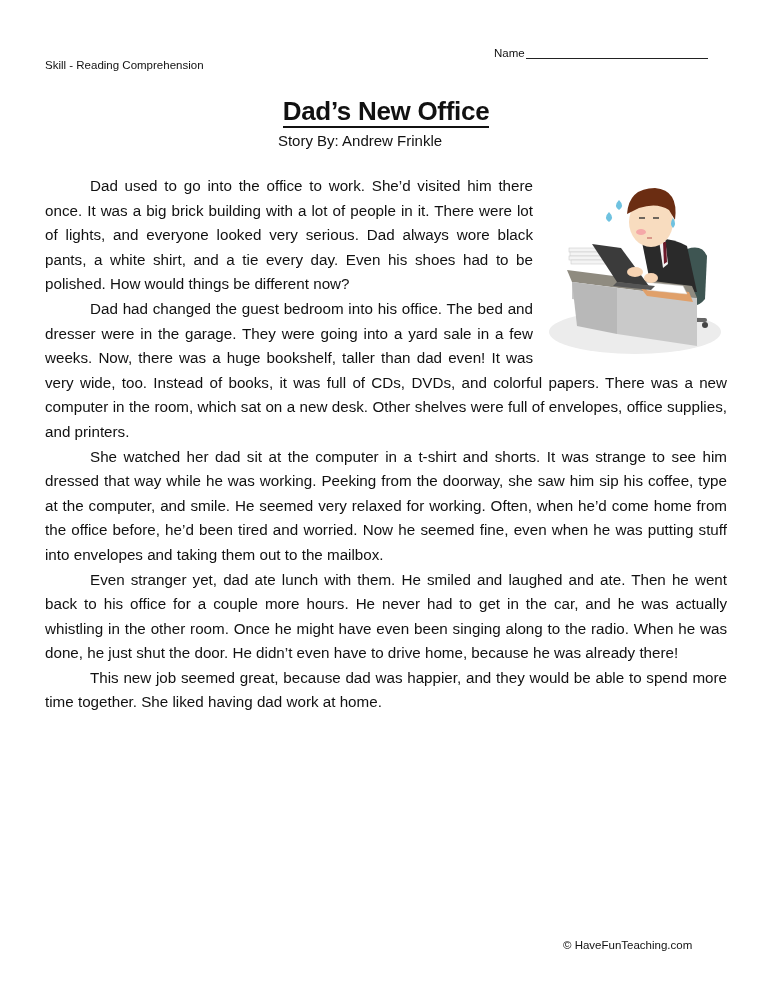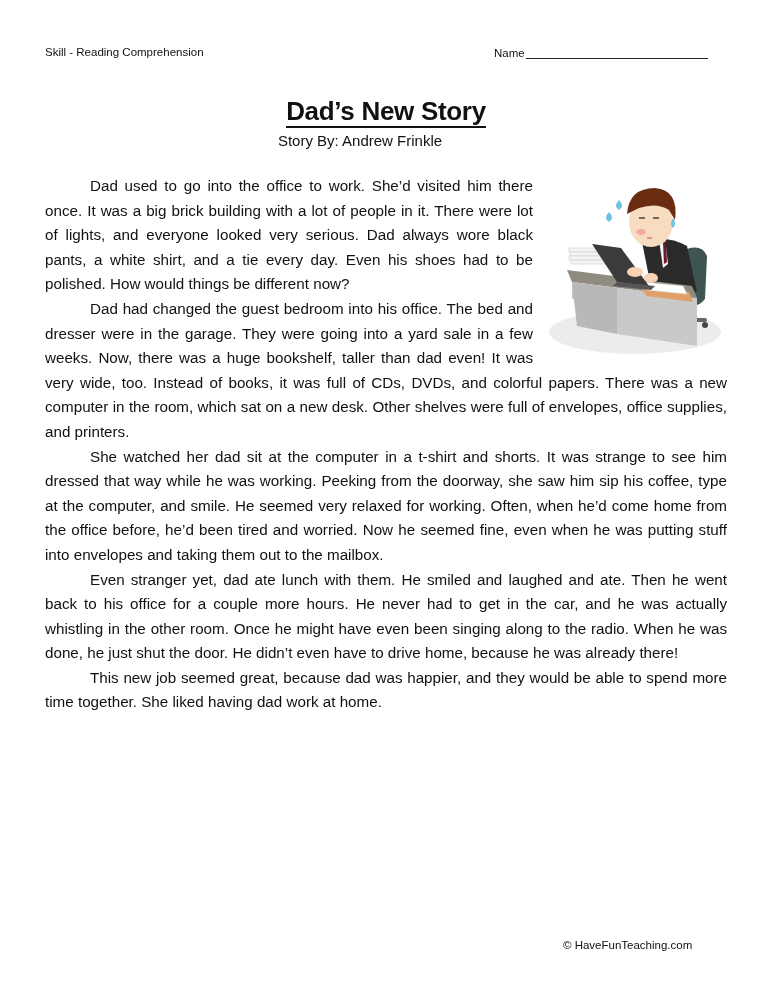--- a/index.html
+++ b/index.html
@@ -2,21 +2,21 @@
 <html><head>
   <meta charset="utf-8">
   <style>
     html, body { margin: 0; padding: 0; background: #ffffff; }
     body {
       width: 772px; height: 1000px; position: relative; overflow: hidden;
       font-family: "Liberation Sans", "DejaVu Sans", sans-serif;
       color: #111;
     }
     .header-row { position: absolute; top: 46px; left: 45px; right: 0; height: 16px; font-size: 11.5px; }
-    .skill-label { position: absolute; left: 0; top: 0; }
+    .skill-label { position: absolute; left: 0; top: 13px; }
     .name-field { position: absolute; left: 401px; top: 0; display: flex; align-items: flex-end; padding-left: 48px; }
     .name-line { display: inline-block; width: 182px; border-bottom: 1px solid #222; height: 12px; margin-left: 1px; }
     .title {
       position: absolute; top: 96px; left: 0; width: 772px; text-align: center;
       font-size: 26px; font-weight: bold; letter-spacing: -0.3px;
     }
     .title span { border-bottom: 2.5px solid #111; padding-bottom: 0px; }
     .byline { position: absolute; top: 132px; left: 0; width: 720px; text-align: center; font-size: 15px; }
     .story {
       position: absolute; top: 174px; left: 45px; width: 682px;
@@ -33,21 +33,21 @@
 
 <div class="header-row">
   <span class="skill-label">Skill - Reading Comprehension</span>
   <span class="name-field">
     <span>Name</span>
     <span class="name-line"></span>
   </span>
 </div>
 
 <div class="title">
-  <span>Dad’s New Story</span>
+  <span>Dad’s New Office</span>
 </div>
 <div class="byline">Story By: Andrew Frinkle</div>
 
 <div class="story">
   <div class="illustration">
     <svg width="180" height="190" viewBox="0 0 180 190">
 
       <ellipse cx="88" cy="158" rx="86" ry="22" fill="#ececec"></ellipse>
 
       <path d="M140 75 Q155 70 160 82 L158 125 Q150 135 140 130 Z" fill="#3e5552"></path>

